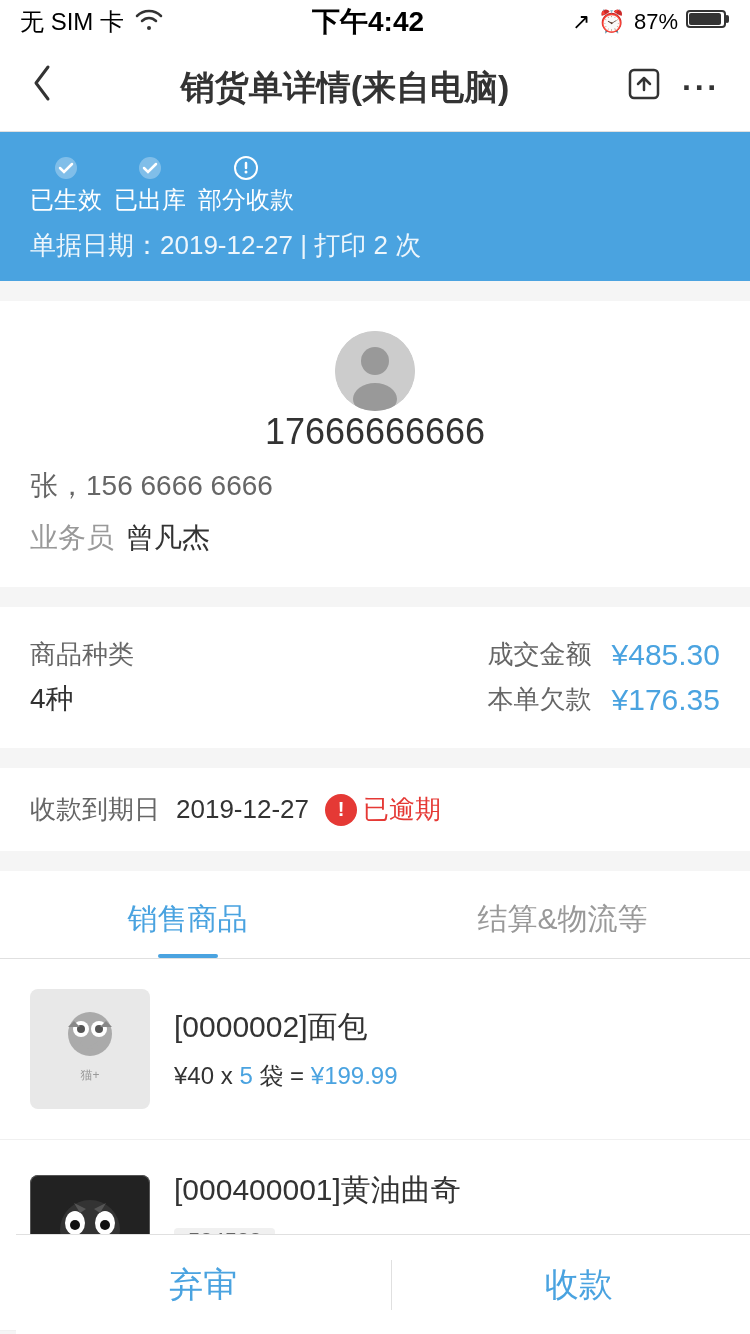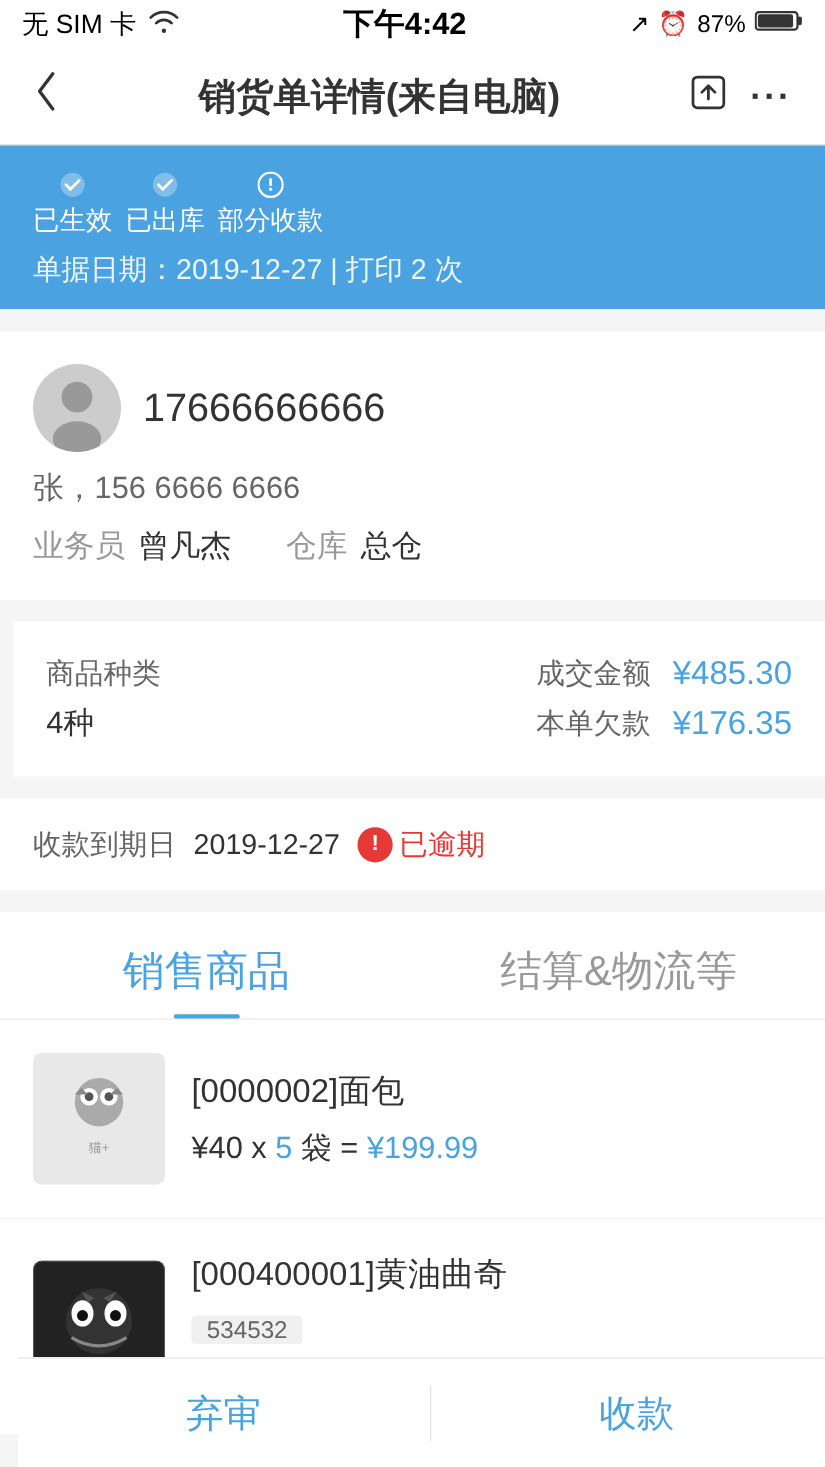--- a/index.html
+++ b/index.html
@@ -94,22 +94,22 @@
 
     
     .customer-section {
       background: #fff;
       padding: 30px;
       margin-top: 20px;
     }
     .customer-row {
       display: flex;
       align-items: center;
-      gap: 20px;
       margin-bottom: 14px;
+      flex-direction: column;
     }
     .avatar {
       width: 80px;
       height: 80px;
       border-radius: 50%;
       background: #ccc;
       display: flex;
       align-items: center;
       justify-content: center;
       overflow: hidden;
@@ -141,21 +141,20 @@
     .meta-value { color: #333; }
 
     
     .summary-section {
       background: #fff;
       padding: 30px;
       margin-top: 20px;
       display: flex;
       justify-content: space-between;
       align-items: flex-start;
-      margin-left: 12px;
     }
     .summary-left {
       display: flex;
       flex-direction: column;
       gap: 8px;
     }
     .summary-label { font-size: 26px; color: #666; }
     .summary-count { font-size: 28px; color: #333; font-weight: 500; }
     .summary-right {
       display: flex;
@@ -210,21 +209,21 @@
       margin-top: 20px;
       border-bottom: 1px solid #e0e0e0;
     }
     .tabs-row {
       display: flex;
     }
     .tab-item {
       flex: 1;
       text-align: center;
       padding: 28px 0 18px;
-      font-size: 38px;
+      font-size: 30px;
       color: #999;
       position: relative;
       cursor: pointer;
     }
     .tab-item.active {
       color: #4aa3e0;
     }
     .tab-item.active::after {
       content: '';
       position: absolute;
@@ -271,21 +270,21 @@
     .product-sku {
       display: inline-block;
       background: #f0f0f0;
       color: #666;
       font-size: 22px;
       padding: 0 14px;
       border-radius: 4px;
       margin-bottom: 14px;
     }
     .product-price {
-      font-size: 28px;
+      font-size: 24px;
       color: #333;
     }
     .price-highlight { color: #4aa3e0; }
     .price-total { color: #4aa3e0; font-weight: 500; }
 
     
     .bottom-bar {
       position: fixed;
       bottom: 0;
       left: 16px;
@@ -402,24 +401,20 @@
       </svg>
     </div>
     <span class="customer-name">17666666666</span>
   </div>
   <div class="customer-info">张，156 6666 6666</div>
   <div class="meta-row">
     <div class="meta-item">
       <span class="meta-label">业务员</span>
       <span class="meta-value">曾凡杰</span>
     </div>
-    <div class="meta-item">
-      <span class="meta-label">仓库</span>
-      <span class="meta-value">总仓</span>
-    </div>
   </div>
 </div>
 
 <div class="summary-section">
   <div class="summary-left">
     <span class="summary-label">商品种类</span>
     <span class="summary-count">4种</span>
   </div>
   <div class="summary-right">
     <div class="amount-row">

